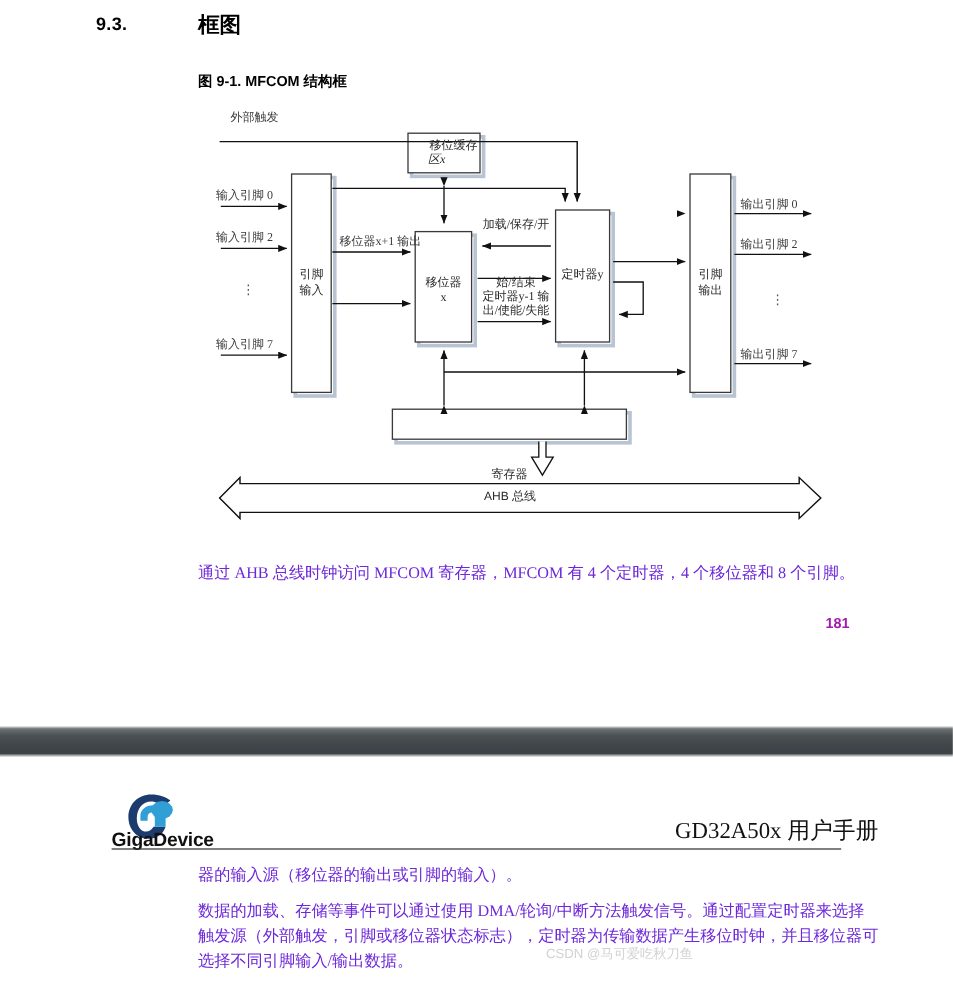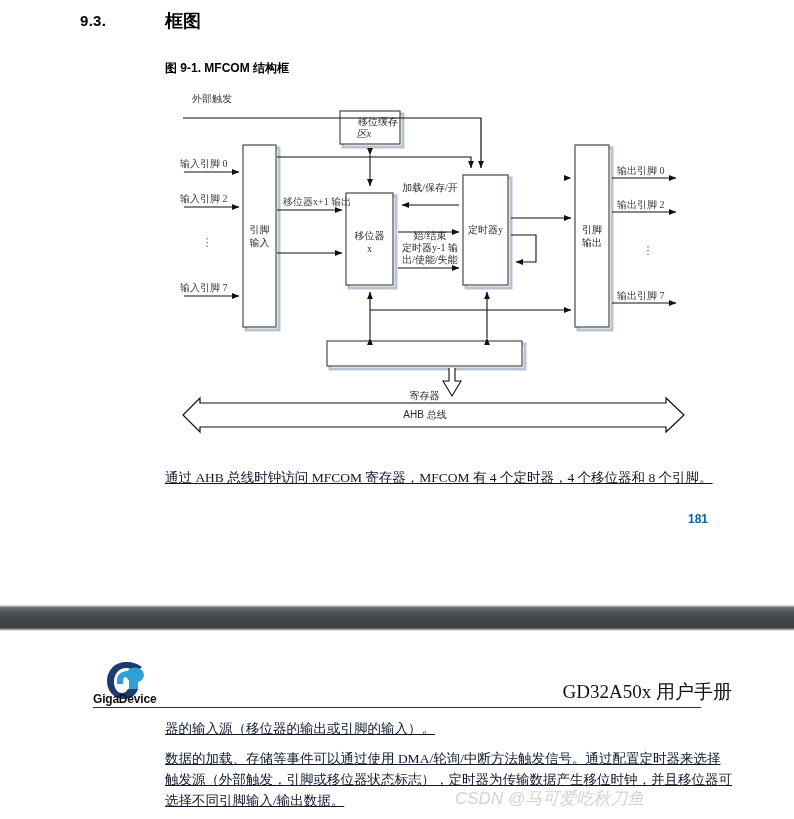--- a/index.html
+++ b/index.html
@@ -21,37 +21,37 @@
   
   .diagram{position:absolute;left:0;top:0;width:794px;height:450px;}
   .diagram svg{position:absolute;left:0;top:0;}
   .dlabel{position:absolute;font-family:"Liberation Serif","DejaVu Serif",serif;
           font-size:10px;color:#3a3a3a;line-height:12px;white-space:nowrap;}
   .dlabel.blk{color:#2a2a2a;text-align:center;white-space:normal;}
   .dots{position:absolute;font-family:"Liberation Sans",sans-serif;font-size:11px;color:#555;
         letter-spacing:0;line-height:4px;text-align:center;}
 
   
-  .body-p{position:absolute;font-size:13.5px;line-height:21px;color:#0f172a;text-decoration:underline;}
+  .body-p{position:absolute;font-size:13.5px;line-height:21px;color:#6d28d9;}
   .pageno{position:absolute;font-family:"Liberation Sans","DejaVu Sans",sans-serif;
-          font-size:12px;font-weight:bold;color:#0369a1;}
+          font-size:12px;font-weight:bold;color:#a21caf;}
 
   
   .separator{position:absolute;left:0;top:605px;width:794px;height:26px;
     background:linear-gradient(to bottom,#f4f4f4 0%,#6d7275 9%,#4c5154 30%,#41464a 60%,#3c4145 88%,#ffffff 100%);}
 
   
   .logo{position:absolute;left:95px;top:658px;width:60px;height:48px;}
   .logo-name{position:absolute;left:93px;top:692px;font-family:"Liberation Sans","DejaVu Sans",sans-serif;
-             font-weight:bold;font-size:12px;color:#101010;letter-spacing:-.2px;}
+             font-weight:bold;font-size:16px;color:#101010;letter-spacing:-.2px;}
   .hdr-title{position:absolute;right:62px;top:679px;font-size:19px;color:#111;white-space:nowrap;}
   .hdr-rule{position:absolute;left:93px;top:707px;width:608px;height:1px;background:#2f2f2f;}
 
-  .watermark{position:absolute;left:455px;top:787px;font-size:17px;color:#d2d2d2;
-             font-family:"Liberation Sans","DejaVu Sans",sans-serif;white-space:nowrap;font-style:italic;}
+  .watermark{position:absolute;left:455px;top:787px;font-size:11px;color:#d2d2d2;
+             font-family:"Liberation Sans","DejaVu Sans",sans-serif;white-space:nowrap;}
 </style>
 </head>
 <body>
 
 <div class="page">
 
   <div class="sec-num">9.3.</div>
   <div class="sec-title">框图</div>
   <div class="fig-caption">图 9-1. MFCOM 结构框</div>
 

